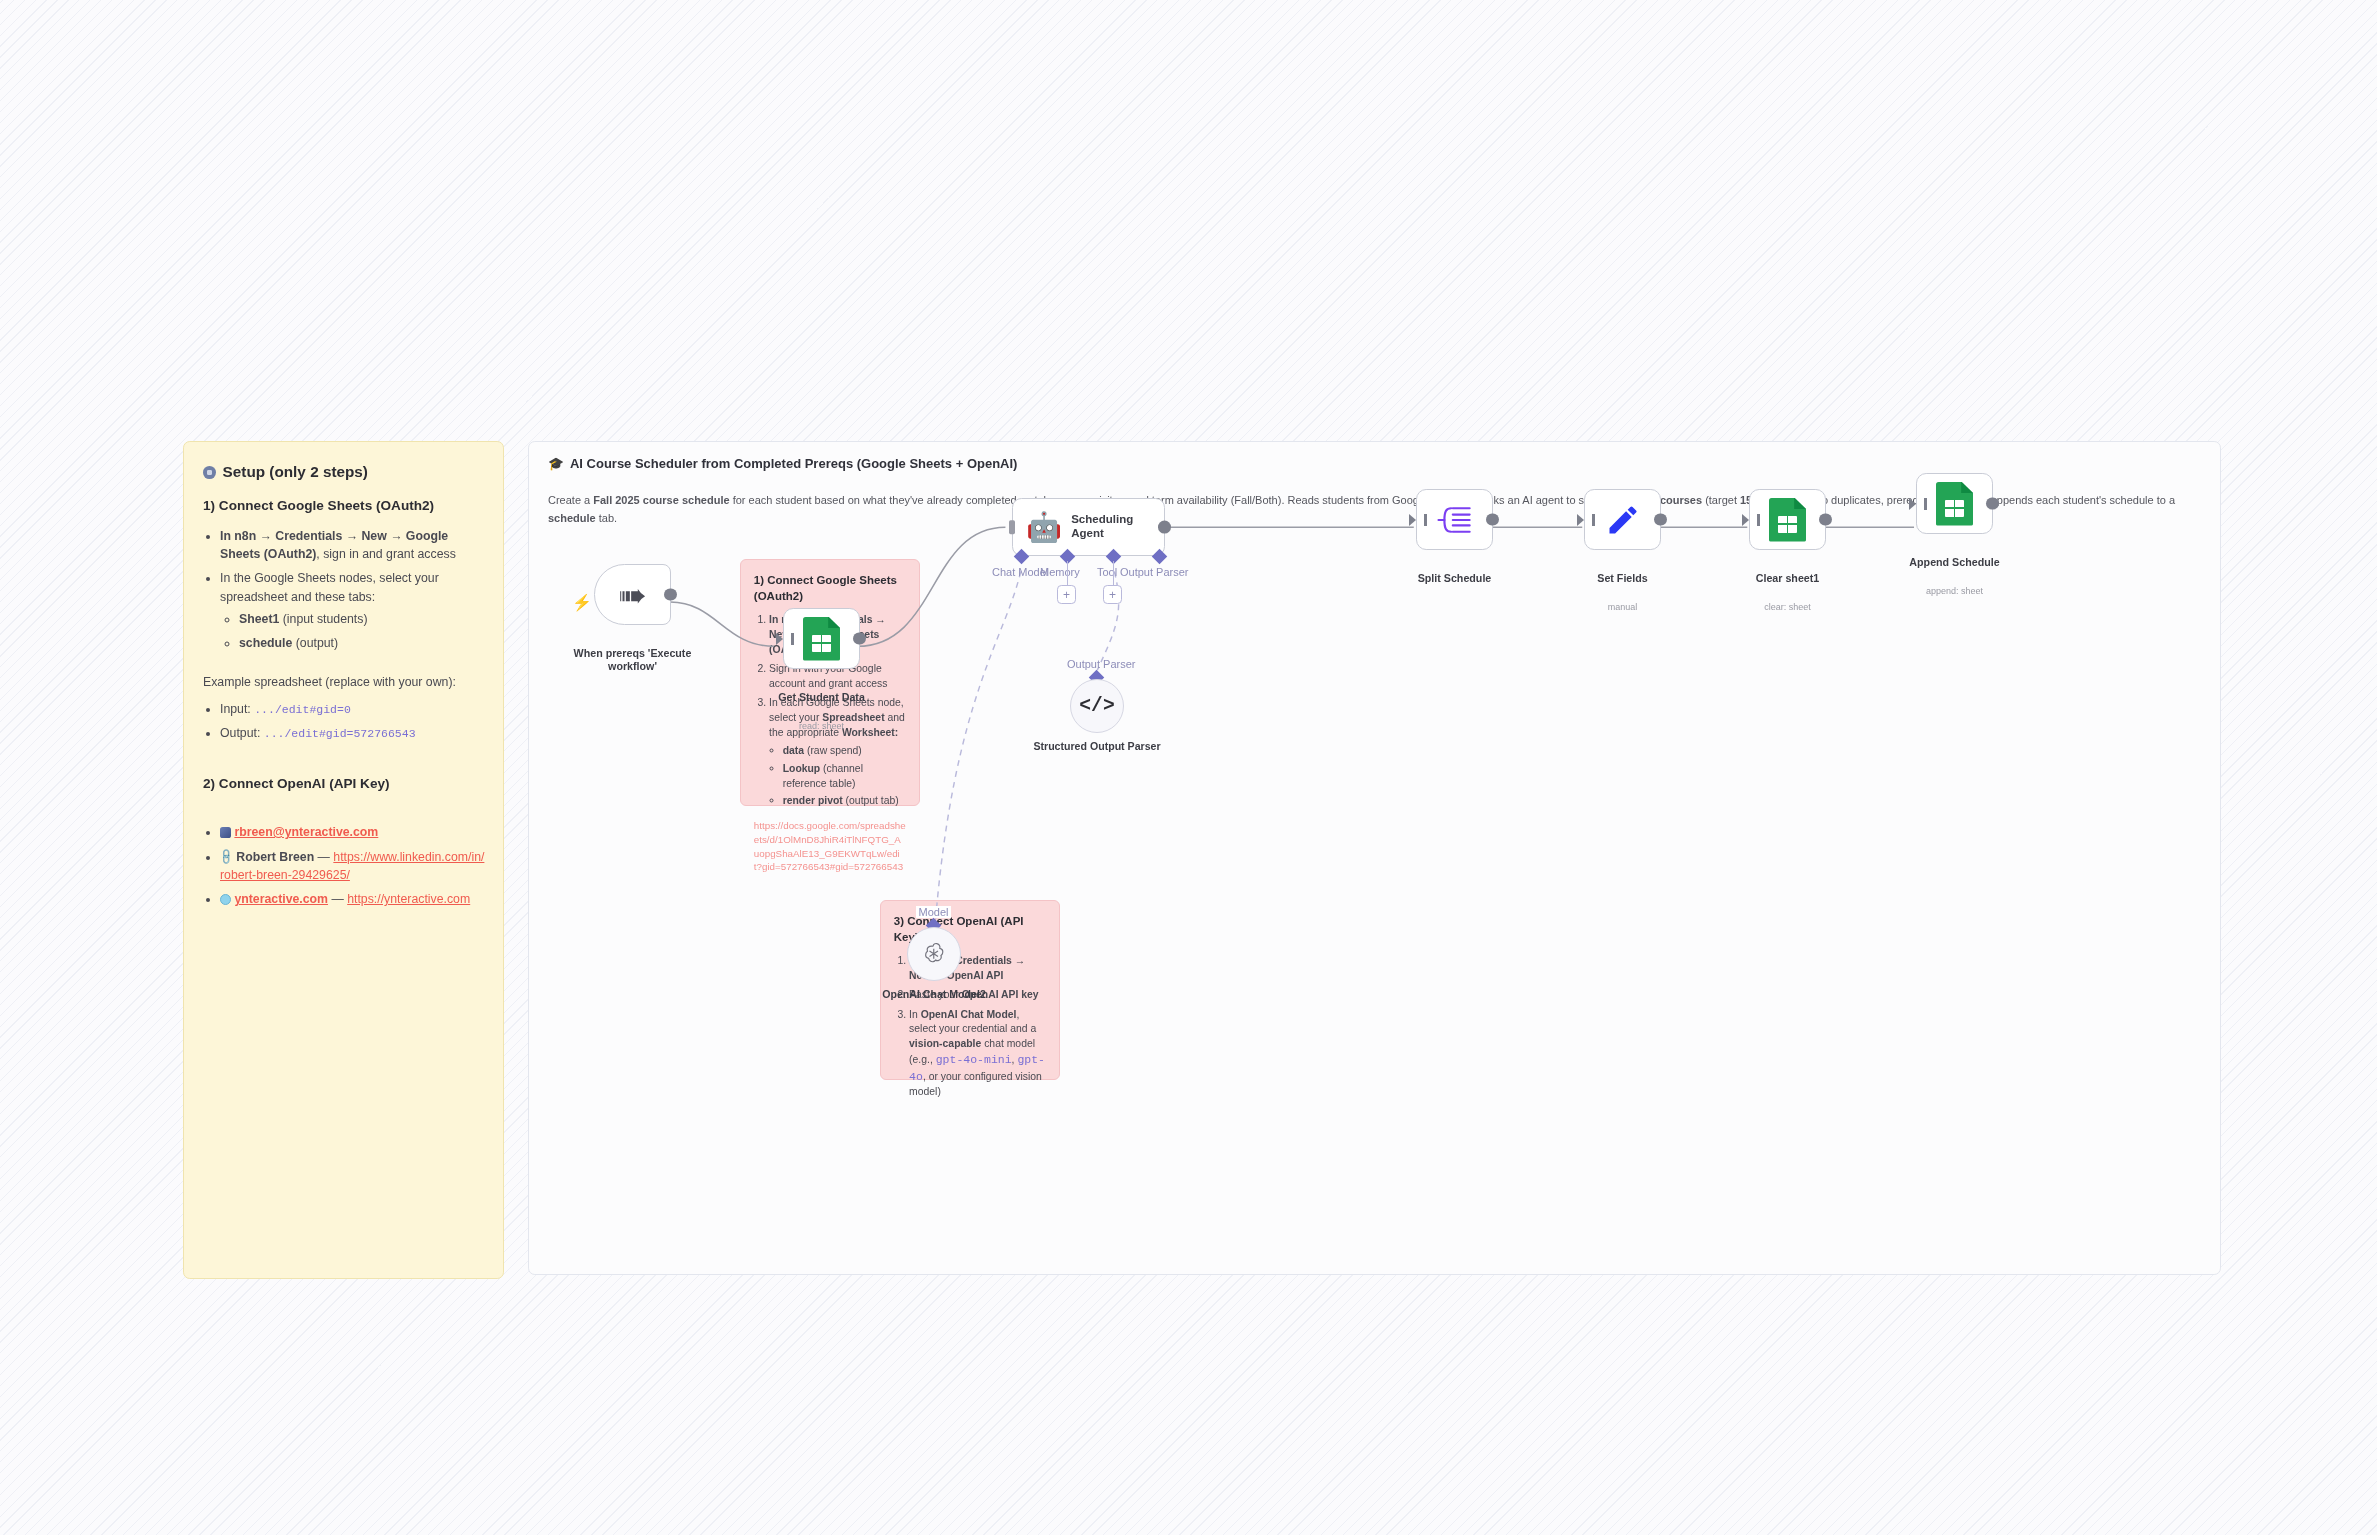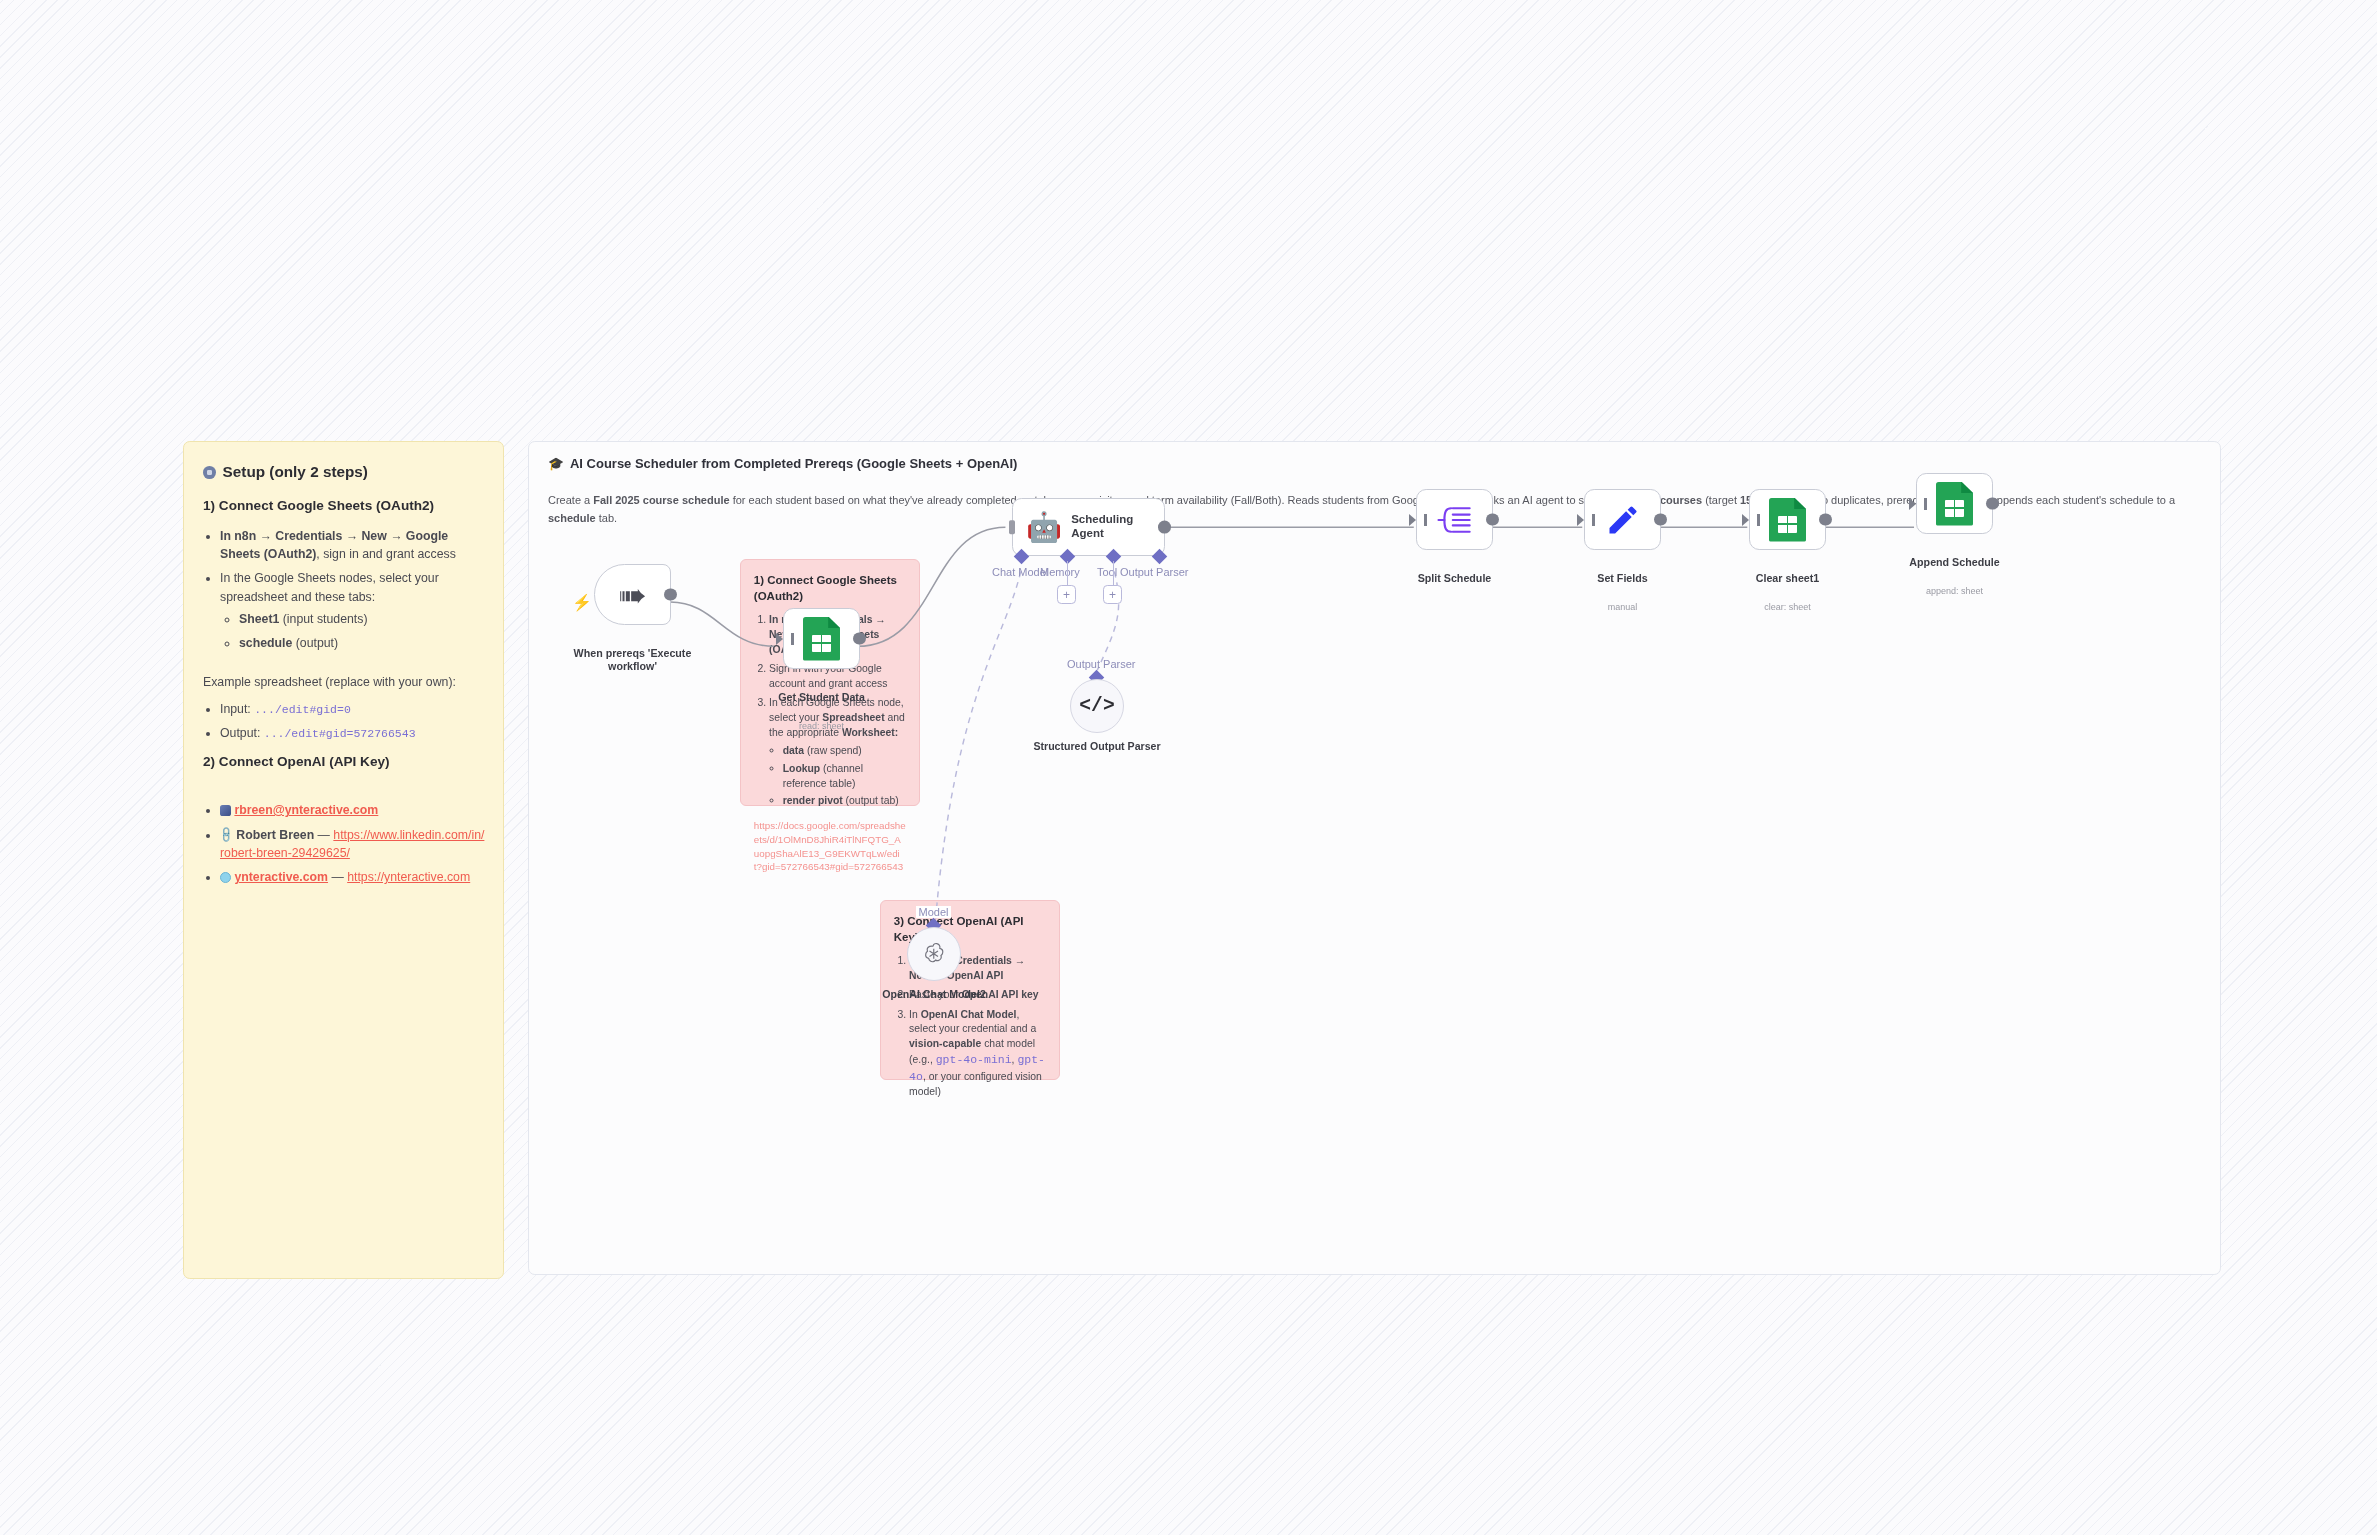--- a/index.html
+++ b/index.html
@@ -251,21 +251,21 @@
       </ul>
     </li>
   </ul>
 
   <p>Example spreadsheet (replace with your own):</p>
   <ul>
     <li><span>Input: </span><span class="code">.../edit#gid=0</span></li>
     <li><span>Output: </span><span class="code">.../edit#gid=572766543</span></li>
   </ul>
 
-  <div class="note-h2" style="margin-top:9px">2) Connect OpenAI (API Key)</div>
+  <div class="note-h2" style="margin-top:31px">2) Connect OpenAI (API Key)</div>
 
   <ul class="contact-list">
     <li>
       <span class="emoji-dot"></span><a class="lnk-b" href="#">rbreen@ynteractive.com</a>
     </li>
     <li>
       <span class="emoji-link">🔗</span><b>Robert Breen</b><span> — </span><a class="lnk" href="#">https://www.linkedin.com/in/robert-breen-29429625/</a>
     </li>
     <li>
       <span class="emoji-globe"></span><a class="lnk-b" href="#">ynteractive.com</a><span> — </span><a class="lnk" href="#">https://ynteractive.com</a>

